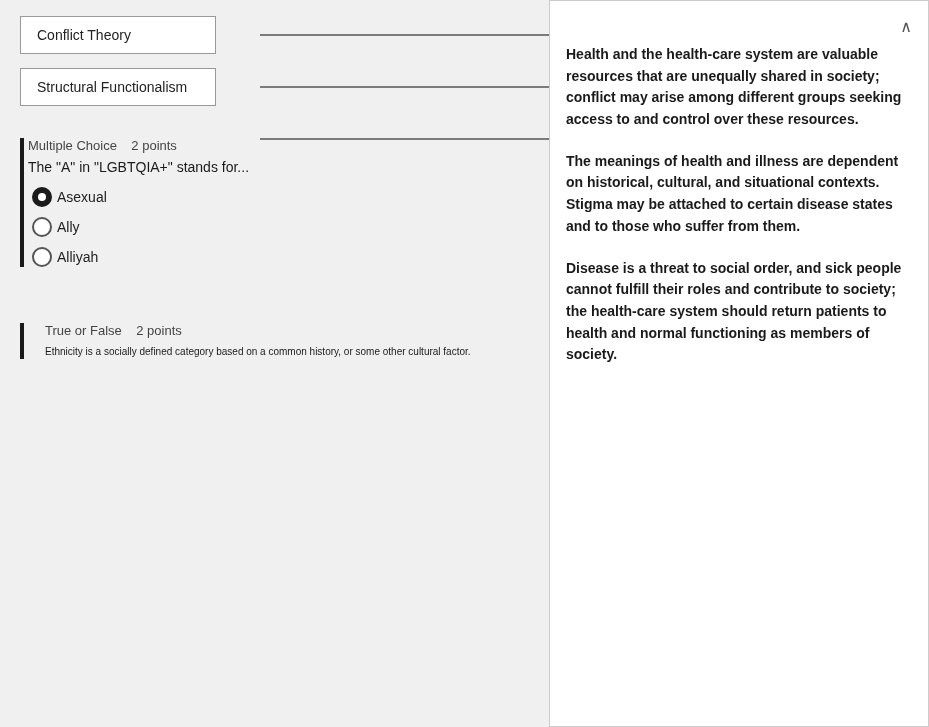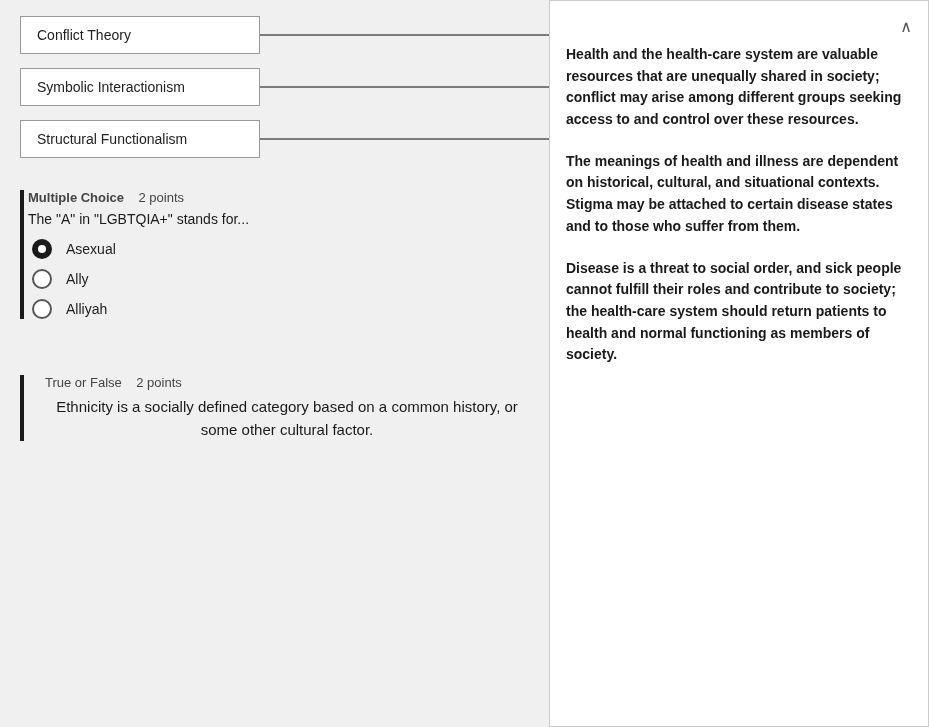--- a/index.html
+++ b/index.html
@@ -33,61 +33,61 @@
       border: 1px solid #ccc;
       padding: 16px;
       position: relative;
       overflow-y: auto;
     }
 
     .theory-box {
       background: #fff;
       border: 1px solid #999;
       padding: 10px 16px;
-      width: 240px;
+      width: 196px;
       font-size: 14px;
       color: #222;
       position: relative;
     }
 
     
     .question-section {
       margin-bottom: 24px;
       padding-left: 4px;
       border-left: 4px solid #1a1a1a;
     }
 
     .question-meta {
       font-size: 13px;
       color: #444;
       margin-bottom: 6px;
     }
 
     .question-meta .type {
-      font-weight: bold;
+      font-weight: normal;
     }
 
     .question-text {
       font-size: 14px;
       color: #1a1a1a;
       margin-bottom: 12px;
       font-weight: 500;
     }
 
     .answer-options {
       display: flex;
       flex-direction: column;
       gap: 10px;
       padding-left: 4px;
     }
 
     .answer-option {
       display: flex;
       align-items: center;
-      gap: 14px;
+      gap: 5px;
       cursor: pointer;
     }
 
     .radio-outer {
       width: 20px;
       height: 20px;
       border-radius: 50%;
       border: 2px solid #555;
       display: flex;
       align-items: center;
@@ -120,24 +120,23 @@
       padding-left: 21px;
     }
 
     .tf-meta {
       font-size: 13px;
       color: #444;
       margin-bottom: 6px;
     }
 
     .tf-text {
-      font-size: 15px;
+      font-size: 10px;
       color: #1a1a1a;
       line-height: 1.5;
-      text-align: center;
     }
 
     
     .right-col-header {
       display: flex;
       justify-content: flex-end;
       margin-bottom: 8px;
     }
 
     .chevron-up {
@@ -165,23 +164,20 @@
 <body>
 
 <div class="container">
 
   <div class="left-col">
 
     <div class="theory-wrapper" style="position: relative; margin-bottom: 32px;">
       <div id="theory-boxes" style="display: flex; flex-direction: column; gap: 14px; width: 240px;">
         <div class="theory-box" id="box-conflict">
           <span>Conflict Theory</span>
-        </div>
-        <div class="theory-box" id="box-symbolic">
-          <span>Symbolic Interactionism</span>
         </div>
         <div class="theory-box" id="box-structural">
           <span>Structural Functionalism</span>
         </div>
       </div>
     </div>
 
     <div class="question-section">
       <div class="question-meta">
         <span class="type">Multiple Choice</span>

